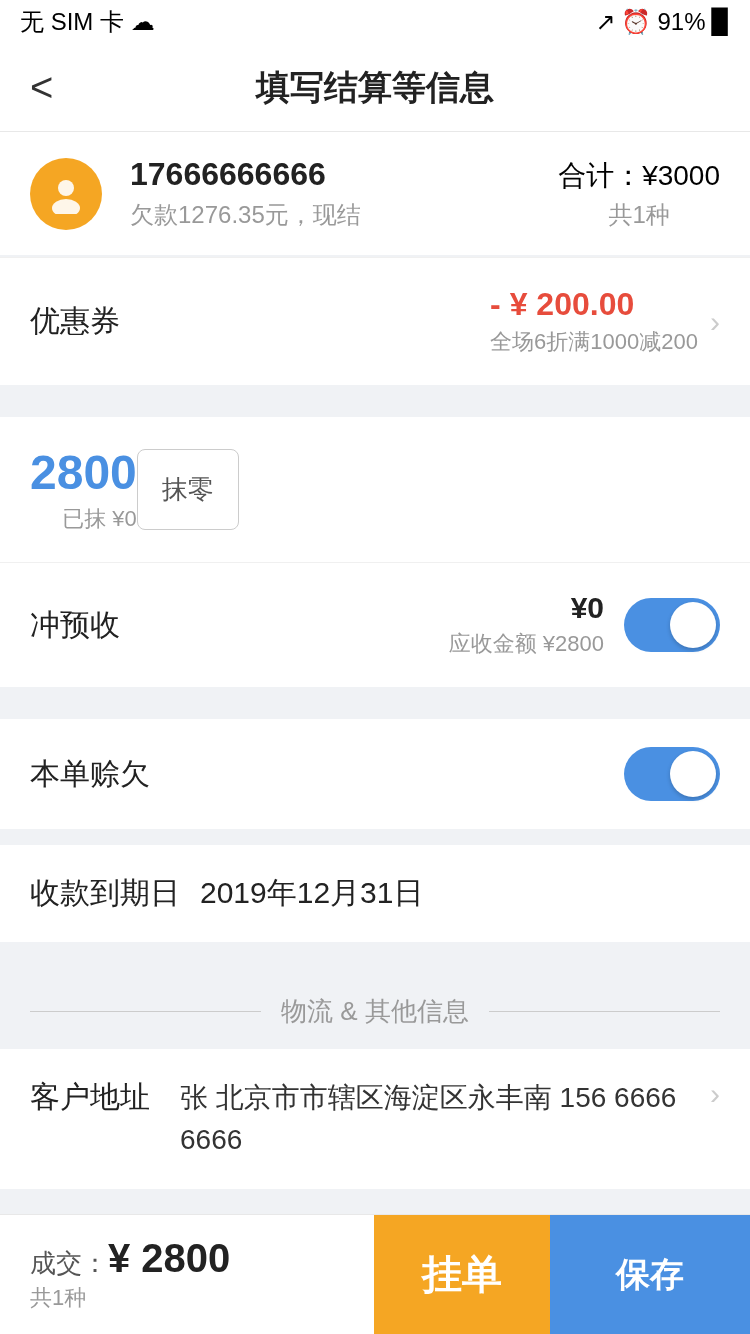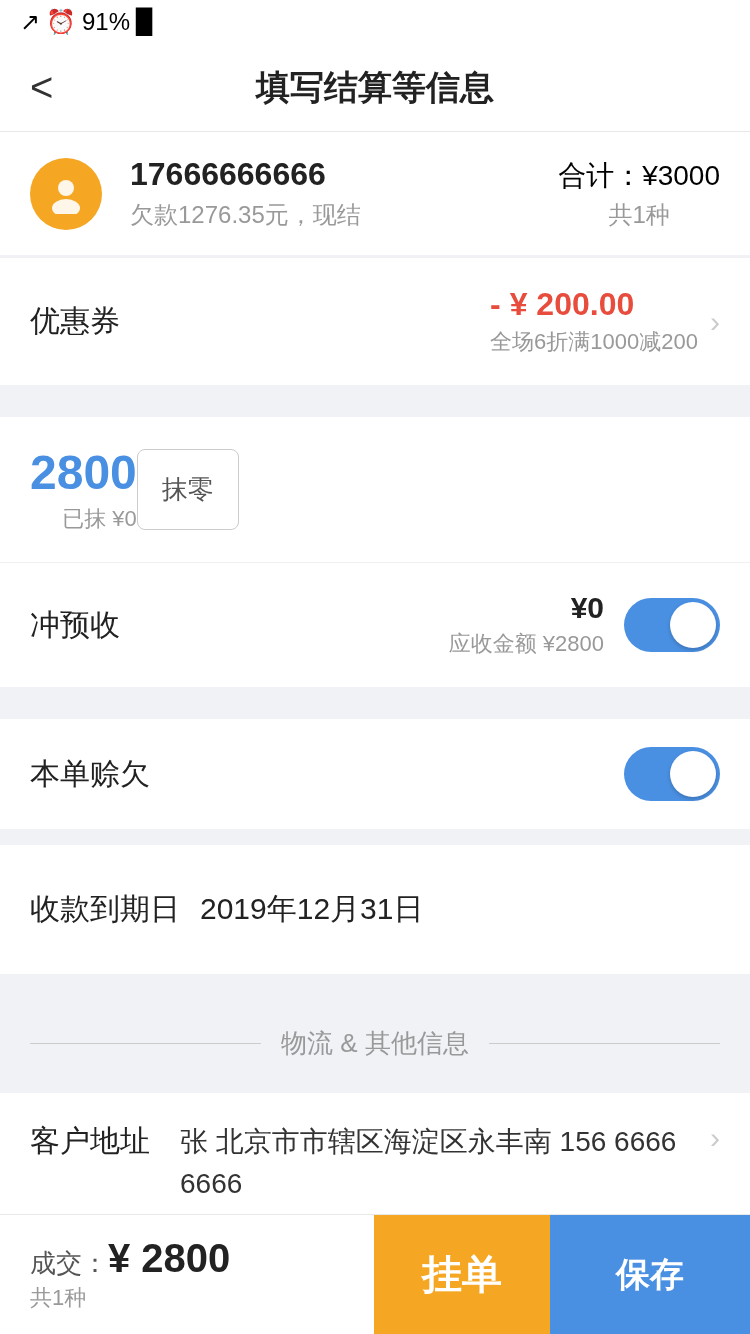--- a/index.html
+++ b/index.html
@@ -244,21 +244,21 @@
       padding: 28px 30px;
       display: flex;
       align-items: center;
       justify-content: space-between;
       margin-bottom: 16px;
     }
 
     
     .duedate-row {
       background: #fff;
-      padding: 44px 30px;
+      padding: 28px 30px;
       display: flex;
       align-items: center;
       gap: 20px;
       margin-bottom: 16px;
     }
     .duedate-label {
       font-size: 30px;
       color: #222;
       white-space: nowrap;
     }
@@ -266,21 +266,21 @@
       font-size: 30px;
       color: #222;
     }
 
     
     .logistics-divider {
       background: #f0f2f5;
       padding: 20px 30px;
       text-align: center;
       position: relative;
-      margin-bottom: 12px;
+      margin-bottom: 0;
     }
     .logistics-divider-inner {
       display: flex;
       align-items: center;
       gap: 20px;
       justify-content: center;
     }
     .divider-line {
       flex: 1;
       height: 1px;
@@ -365,20 +365,23 @@
       display: flex;
       align-items: center;
       justify-content: center;
       cursor: pointer;
     }
   </style>
 </head>
 <body>
 
 <div class="status-bar">
+  <div class="status-left">
+    <span>无 SIM 卡 ☁</span>
+  </div>
   <div class="status-right">
     <span>↗</span>
     <span>⏰</span>
     <span>91%</span>
     <span>▉</span>
   </div>
 </div>
 
 <div class="nav-bar">
   <div class="nav-back">&lt;</div>

